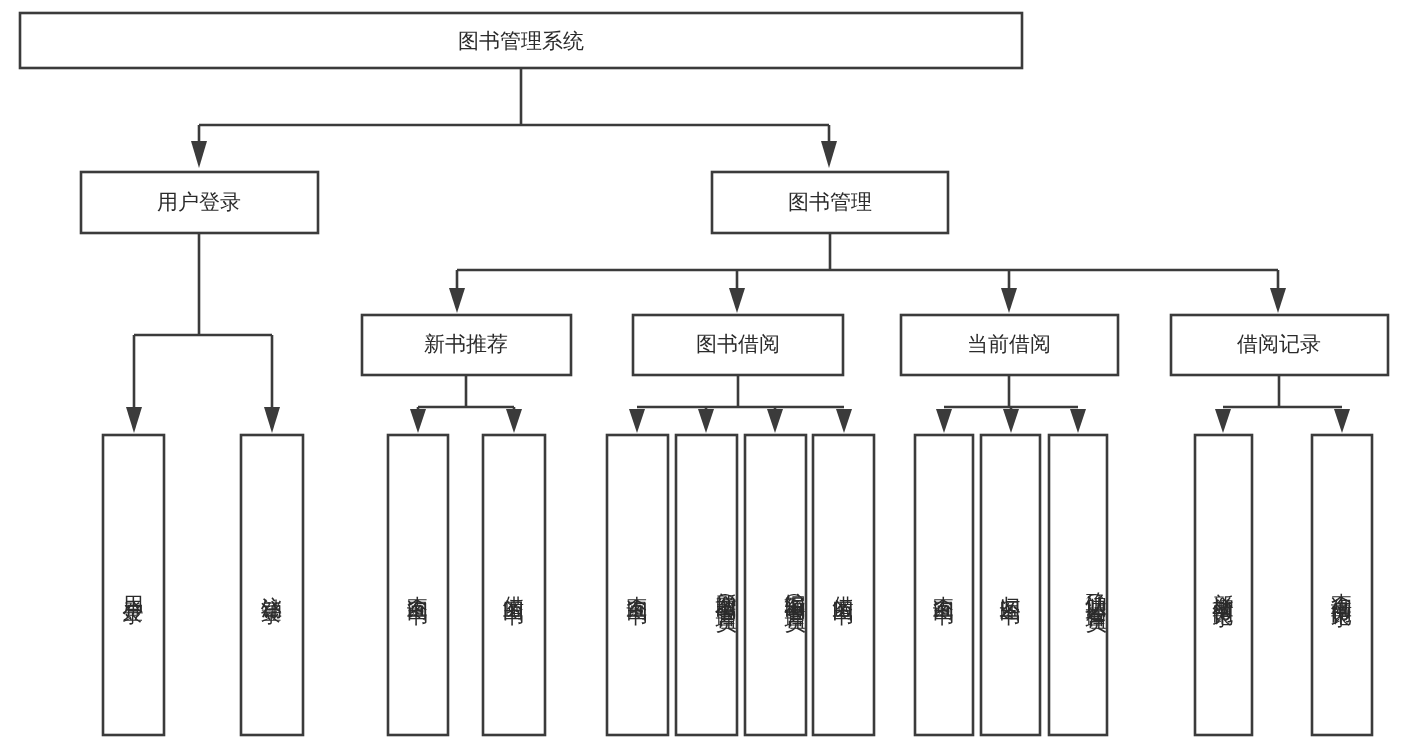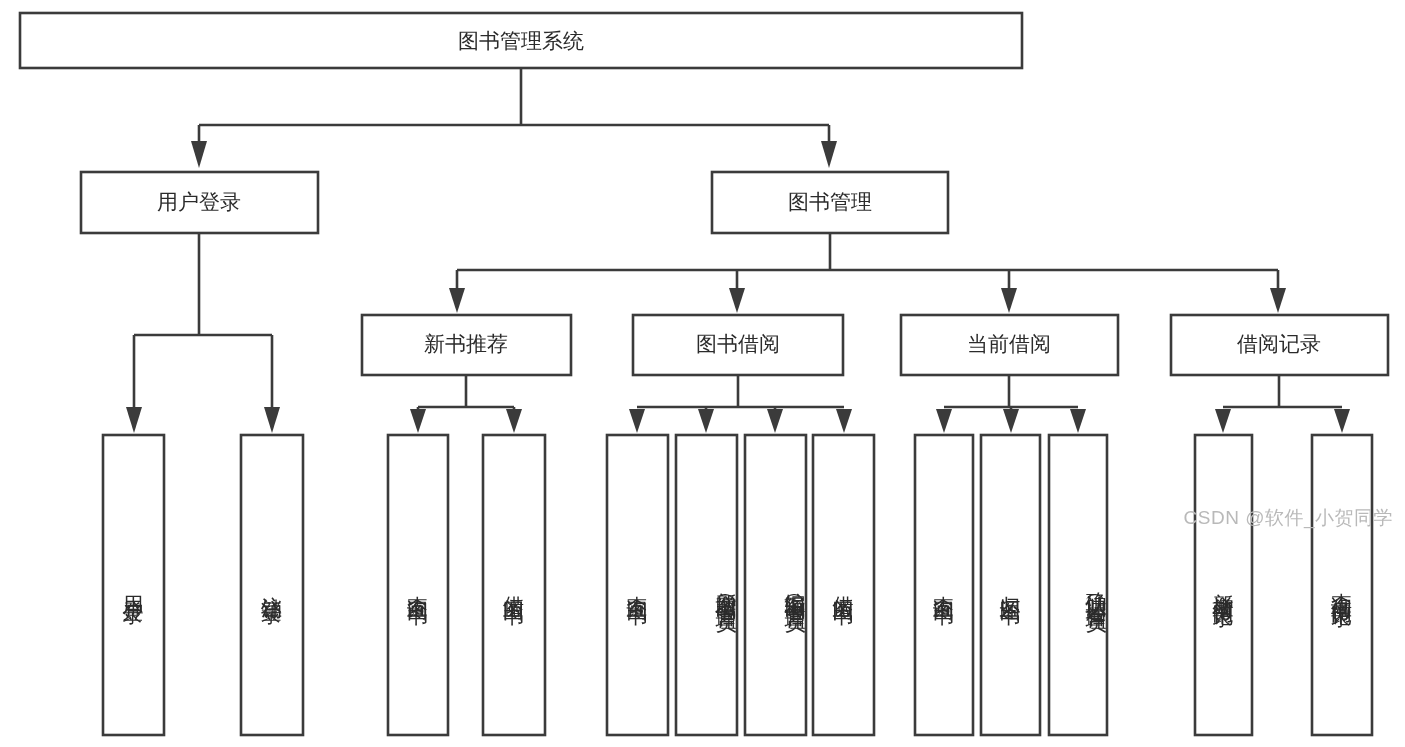--- a/index.html
+++ b/index.html
@@ -179,15 +179,14 @@
   <div class="node-label-v" style="left:607px;  top:435px; width:61px; height:300px;">查询图书</div>
   <div class="node-label-v" style="left:676px;  top:435px; width:61px; height:300px; align-items:flex-start; padding-top:6px; box-sizing:border-box;">新增图书（管理员）</div>
   <div class="node-label-v" style="left:745px;  top:435px; width:61px; height:300px; align-items:flex-start; padding-top:6px; box-sizing:border-box;">编辑图书（管理员）</div>
   <div class="node-label-v" style="left:813px;  top:435px; width:61px; height:300px;">借阅图书</div>
   <div class="node-label-v" style="left:915px;  top:435px; width:58px; height:300px;">查询图书</div>
   <div class="node-label-v" style="left:981px;  top:435px; width:59px; height:300px;">归还图书</div>
   <div class="node-label-v" style="left:1049px; top:435px; width:58px; height:300px; align-items:flex-start; padding-top:6px; box-sizing:border-box;">确认归还（管理员）</div>
   <div class="node-label-v" style="left:1195px; top:435px; width:57px; height:300px;">新增借阅记录</div>
   <div class="node-label-v" style="left:1312px; top:435px; width:60px; height:300px;">查询借阅记录</div>
 
-  <div class="watermark">CSDN @软件_小贺同学</div>
 
 </div>
 
 </body></html>

